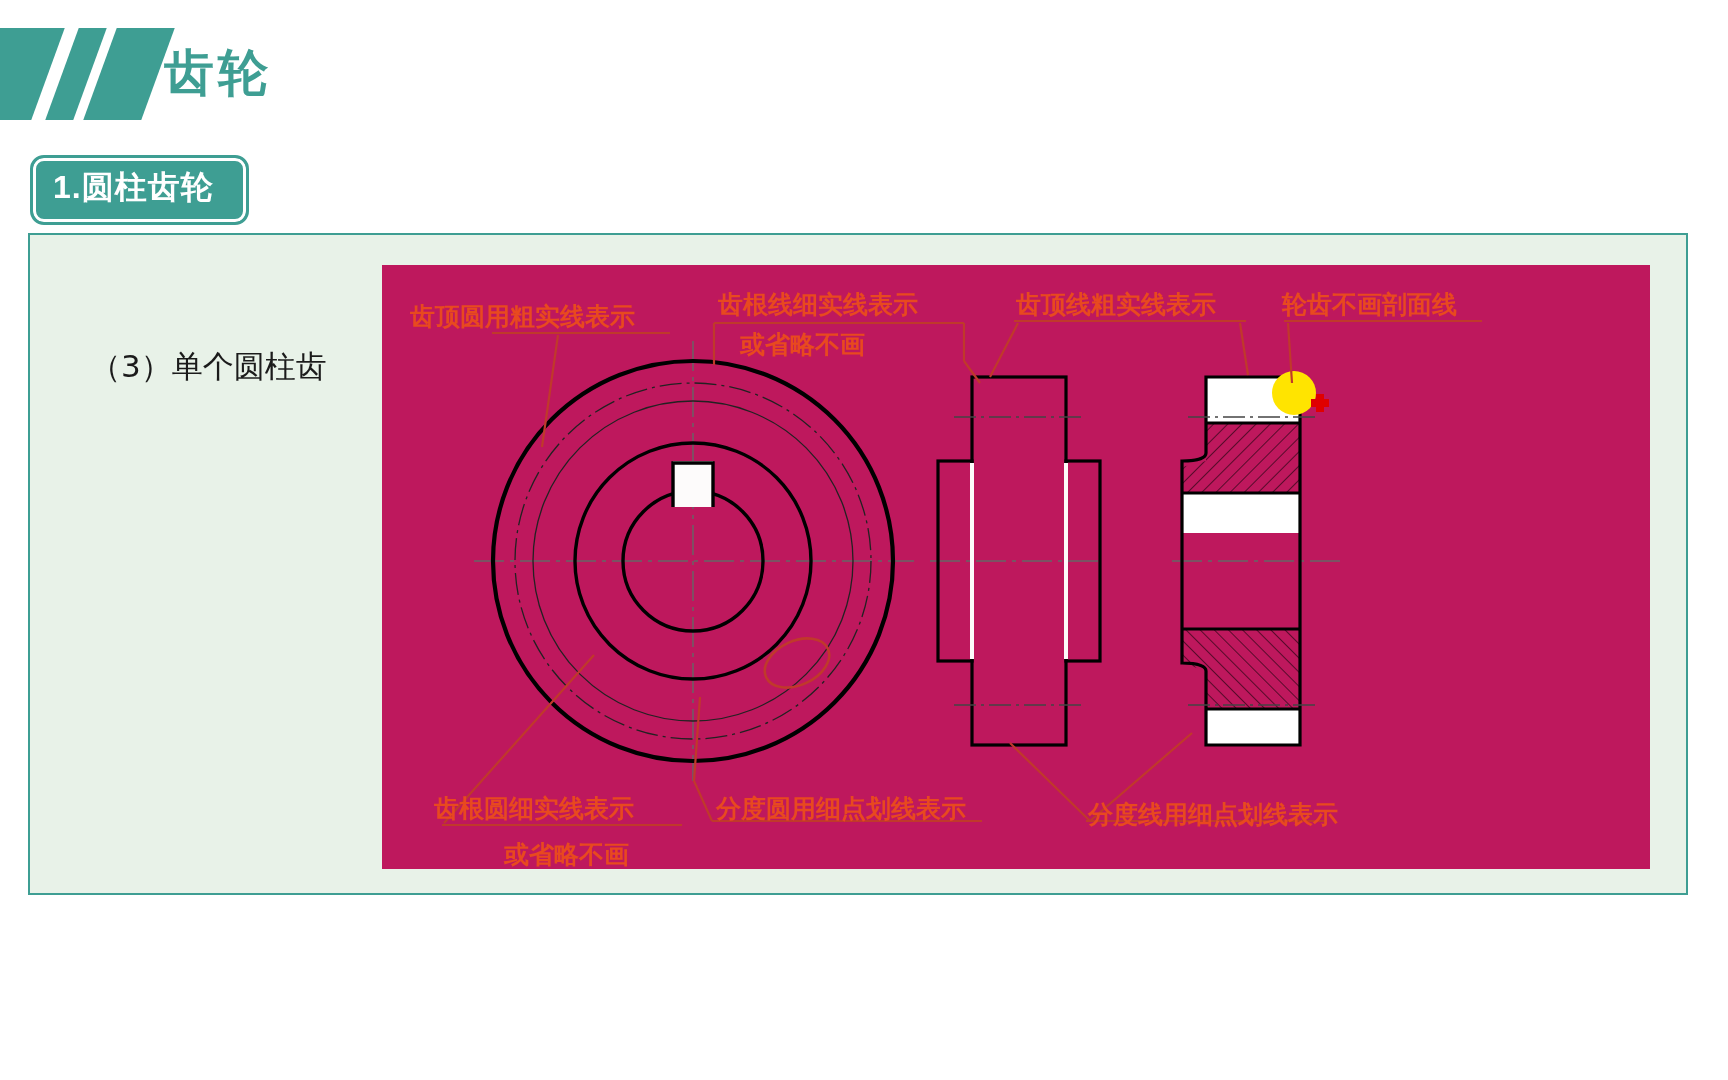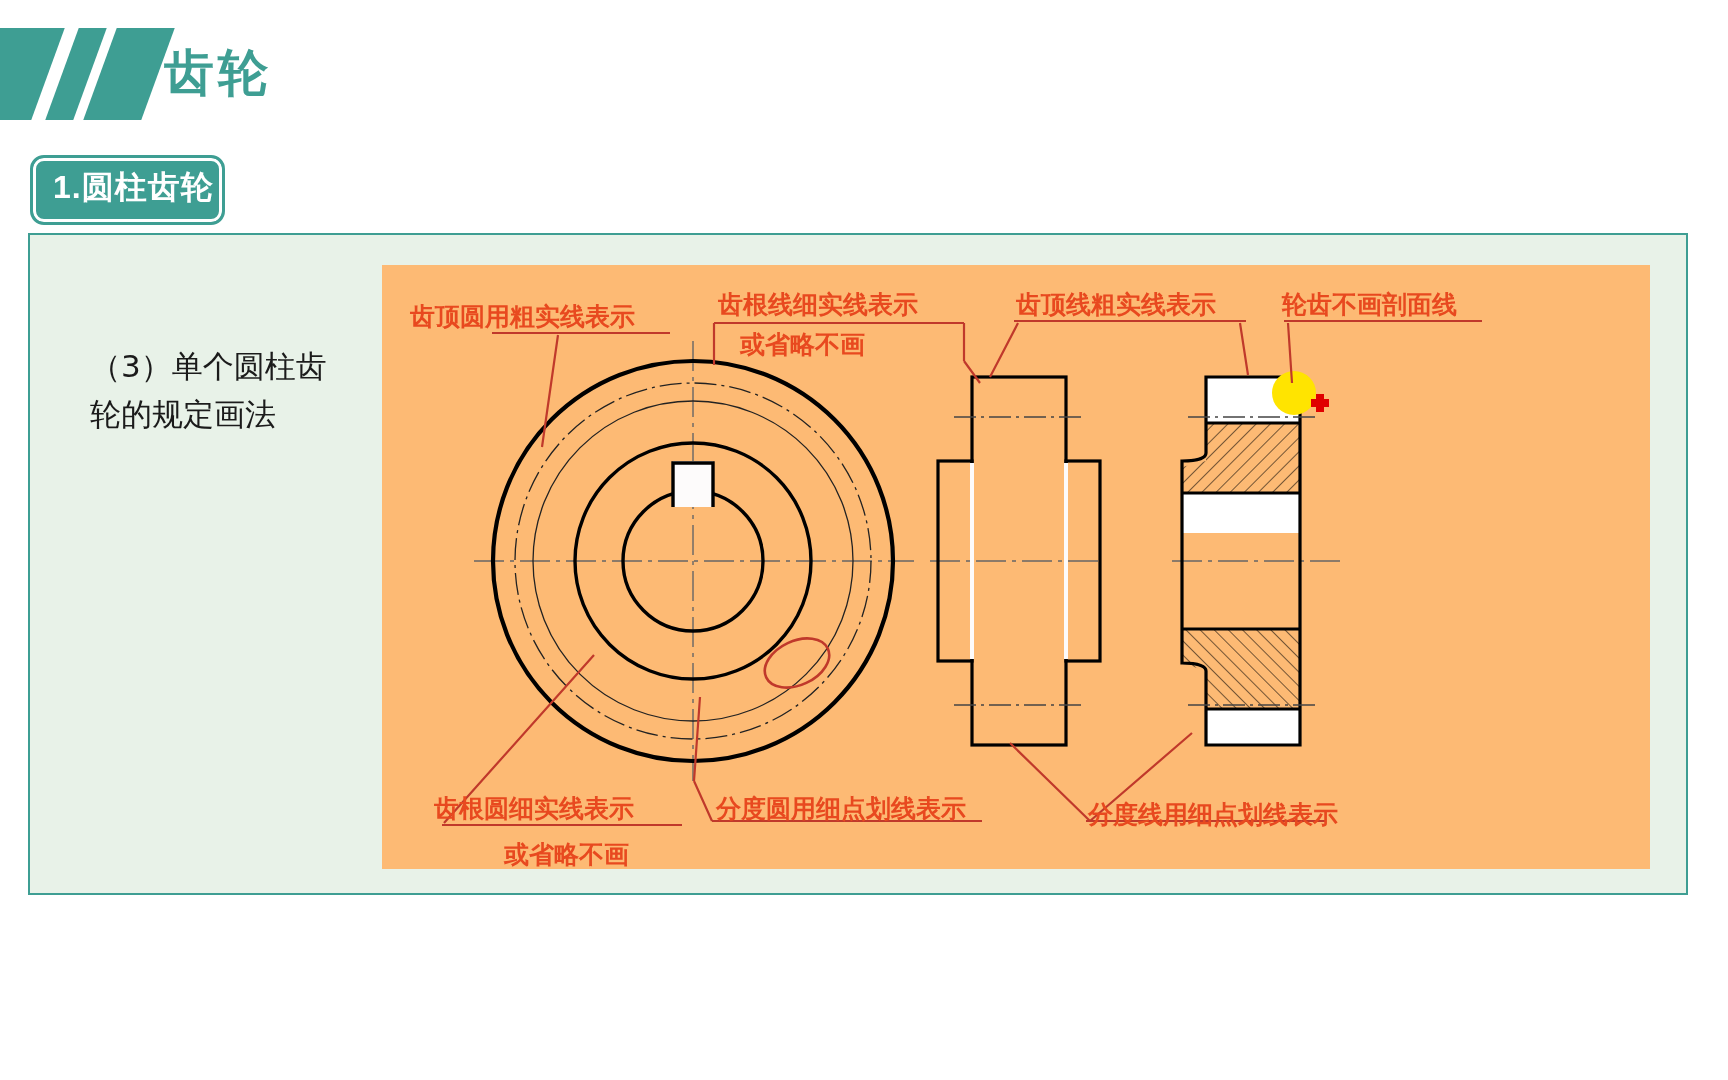--- a/index.html
+++ b/index.html
@@ -17,35 +17,35 @@
         transform:skewX(-20deg);}
   .slab.a{left:0px;width:72px;}
   .slab.b{left:86px;width:28px;}
   .slab.c{left:124px;width:58px;}
   #header-title{position:absolute;left:148px;top:48px;font-size:50px;font-weight:bold;
         color:#3e9e93;letter-spacing:4px;line-height:1;}
 
   
   #section-pill{position:absolute;left:30px;top:155px;
       border:3px solid #3e9e93;background:#3e9e93;border-radius:14px;
-      padding:8px 8px 12px 20px;box-shadow:inset 0 0 0 3px #ffffff;}
+      padding:8px 32px 12px 20px;box-shadow:inset 0 0 0 3px #ffffff;}
   #section-pill span{color:#ffffff;font-size:32px;font-weight:bold;letter-spacing:1px;}
 
   
   #panel{position:absolute;left:28px;top:233px;width:1660px;height:662px;
       background:#e8f2e8;border:2px solid #3e9e93;box-sizing:border-box;}
 
   
   #lead-text{position:absolute;left:60px;top:107px;width:300px;
      font-size:31px;color:#1b1b1b;line-height:1.55;
      font-family:"DejaVu Sans","Liberation Sans",sans-serif;}
 
   
   #board{position:absolute;left:352px;top:30px;width:1268px;height:604px;
-     background:#fdba74;}
+     background:#be185d;}
 
   svg{display:block;}
   .lbl{font-family:"DejaVu Sans","Liberation Sans",sans-serif;
        font-weight:bold;font-size:25px;fill:#e8491f;}
 </style>
 </head>
 <body>
 
 <div id="header">
   <div class="logo-wrap">
@@ -58,21 +58,20 @@
 </div>
 
 <div id="section-pill">
   <span>1.圆柱齿轮</span>
 </div>
 
 <div id="panel">
 
   <div id="lead-text">
     <div>（3）单个圆柱齿</div>
-    <div>轮的规定画法</div>
   </div>
 
   <div id="board">
     <svg width="1268" height="604" viewBox="0 0 1268 604">
       <defs>
         <pattern id="hatchR" width="10" height="10" patternTransform="rotate(45)" patternUnits="userSpaceOnUse">
           <line x1="0" y1="0" x2="0" y2="10" stroke="#000" stroke-width="1.1"></line>
         </pattern>
         <pattern id="hatchL" width="10" height="10" patternTransform="rotate(-45)" patternUnits="userSpaceOnUse">
           <line x1="0" y1="0" x2="0" y2="10" stroke="#000" stroke-width="1.1"></line>

